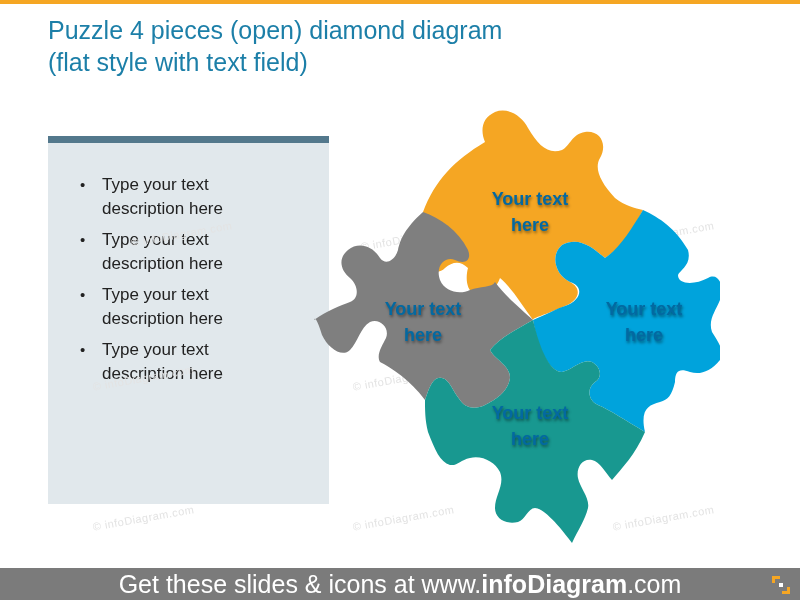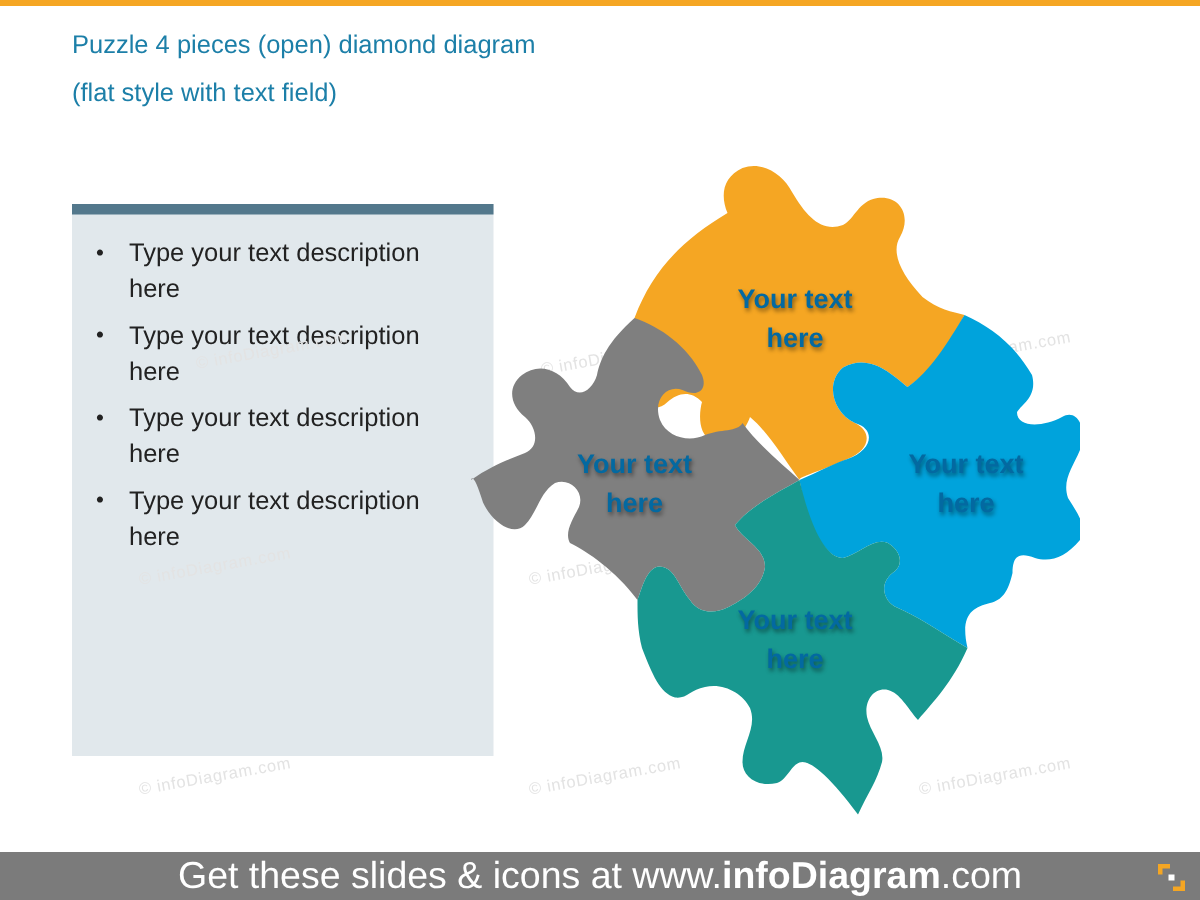--- a/index.html
+++ b/index.html
@@ -1,22 +1,22 @@
 <!DOCTYPE html>
 <html><head>
 <meta charset="utf-8">
 <style>
   html, body { margin: 0; padding: 0; }
   body { width: 800px; height: 600px; position: relative; overflow: hidden; background: #ffffff; font-family: "Liberation Sans", sans-serif; }
   .top-bar { position: absolute; left: 0; top: 0; width: 800px; height: 4px; background: #F5A623; }
-  .title { position: absolute; left: 48px; top: 14px; width: 600px; color: #1C7FA8; font-size: 17px; line-height: 32px; font-family: "Liberation Sans", sans-serif; }
+  .title { position: absolute; left: 48px; top: 14px; width: 600px; color: #1C7FA8; font-size: 25px; line-height: 32px; font-family: "Liberation Sans", sans-serif; }
   .title div { white-space: nowrap; }
   .text-panel { position: absolute; left: 48px; top: 136px; width: 281px; height: 368px; background: #E1E8EC; }
   .text-panel .panel-bar { height: 7px; background: #53788C; }
-  .text-panel ul { margin: 0; padding: 14px 28px 0 38px; list-style: none; }
+  .text-panel ul { margin: 16px; padding: 14px 28px 0 38px; list-style: none; }
   .text-panel li { position: relative; font-size: 17px; line-height: 24px; color: #222; margin-bottom: 7px; }
   .text-panel li::before { content: "•"; position: absolute; left: -22px; top: 0; font-size: 15px; }
   .watermark { position: absolute; color: #e3e3e3; font-size: 11px; transform: rotate(-10deg); white-space: nowrap; letter-spacing: 0.5px; }
   .diagram { position: absolute; left: 300px; top: 110px; width: 420px; height: 440px; }
   .diagram svg { position: absolute; left: 0; top: 0; }
   .piece-label { position: absolute; width: 120px; text-align: center; color: #0369a1; font-weight: bold; font-size: 18px; line-height: 26px; text-shadow: 1px 2px 3px rgba(0,0,0,0.45); }
   .footer { position: absolute; left: 0; top: 568px; width: 800px; height: 32px; background: #7B7B7B; }
   .footer-text { position: absolute; left: 0; width: 800px; top: 4px; text-align: center; color: #ffffff; font-size: 25px; line-height: 24px; }
   .footer-text b { font-weight: bold; }
   .logo { position: absolute; right: 8px; top: 6px; width: 22px; height: 22px; }

